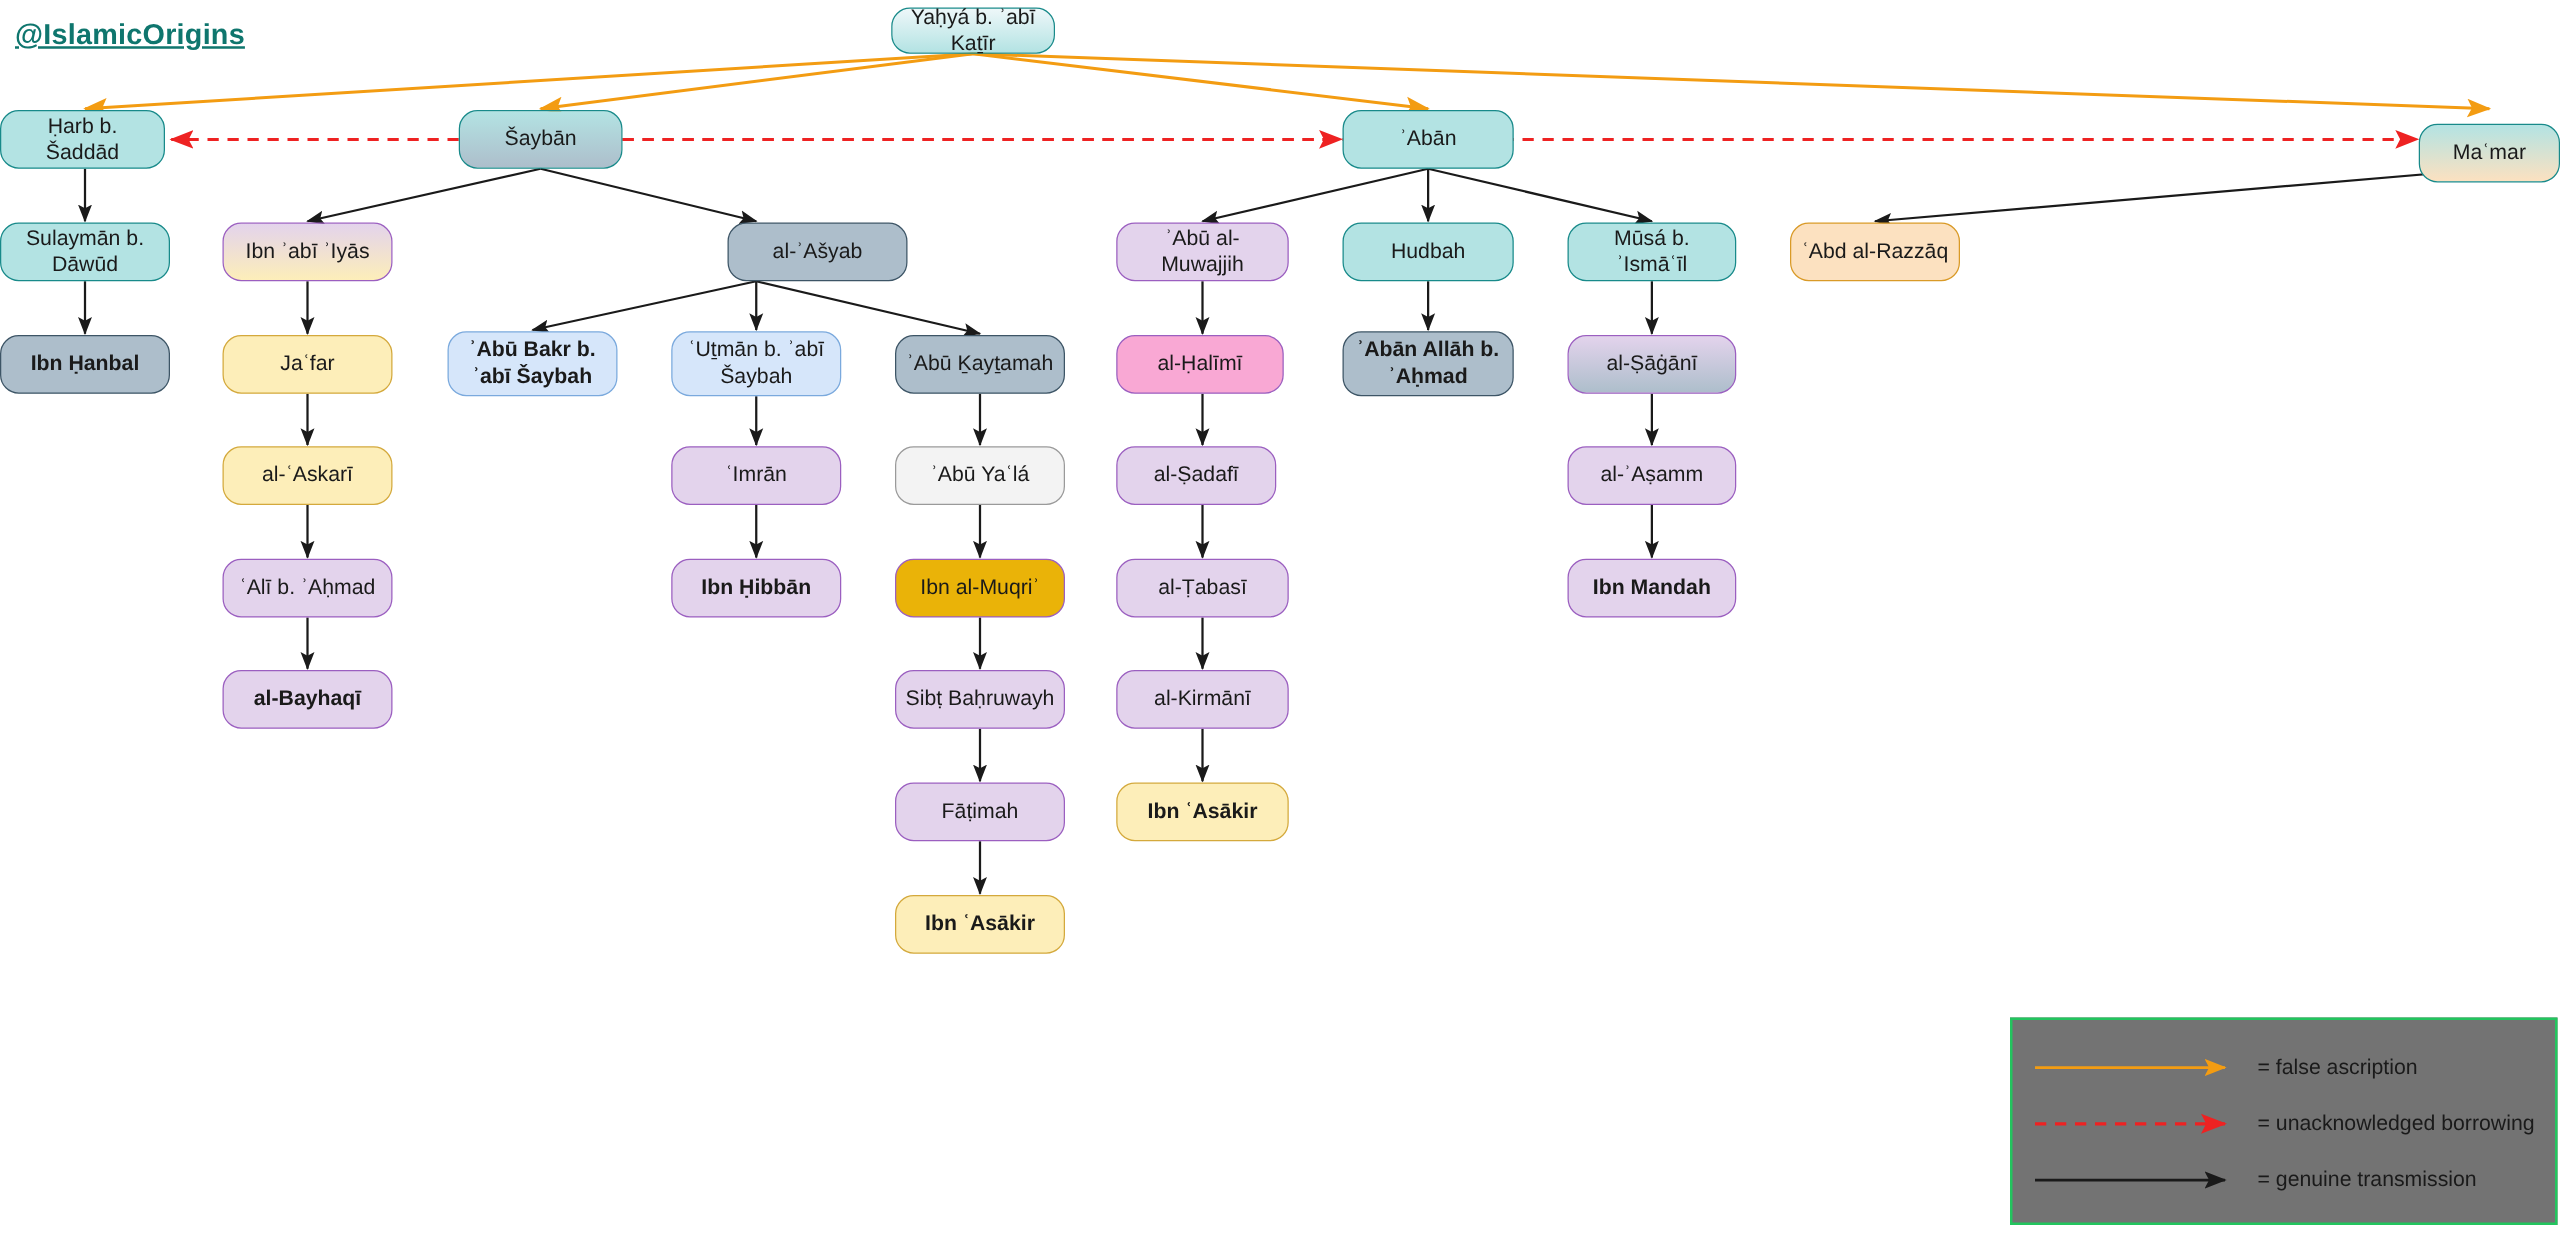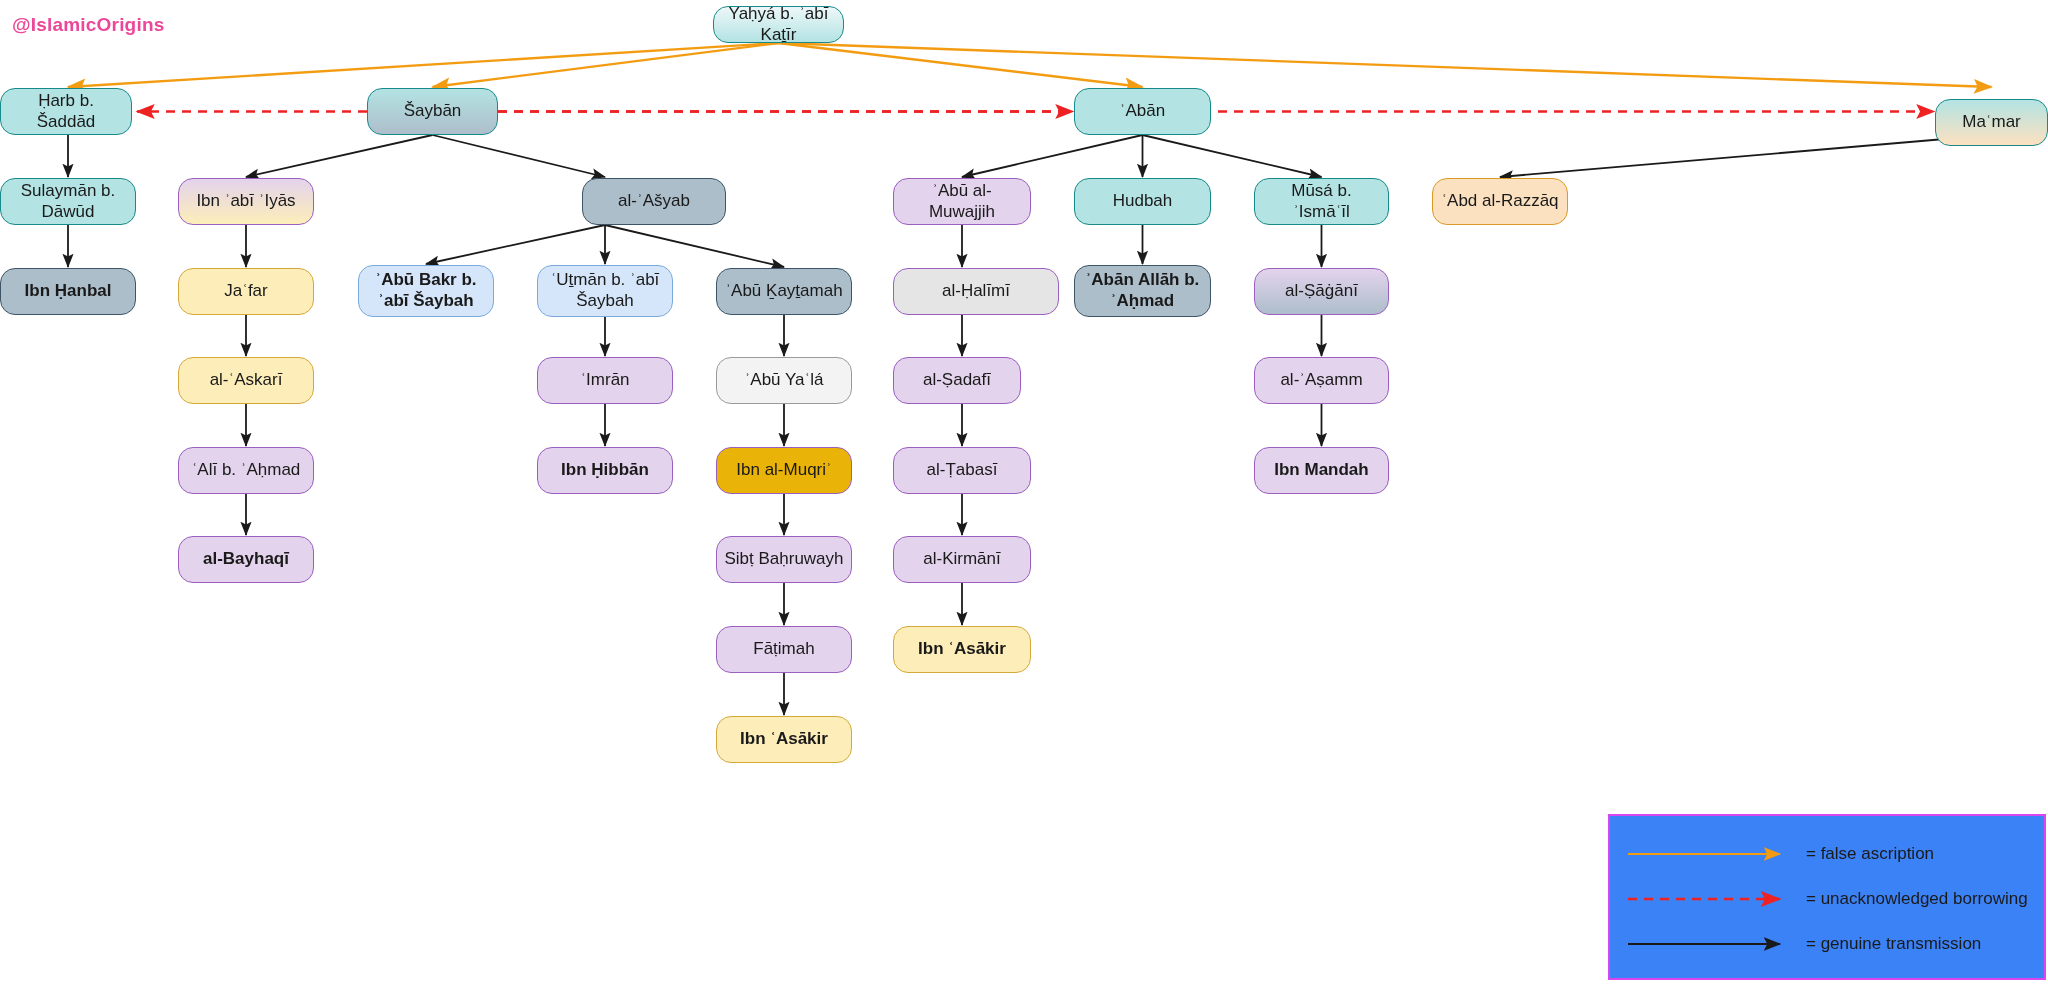--- a/index.html
+++ b/index.html
@@ -23,47 +23,48 @@
   #svg-layer {
     position: absolute;
     left: 0; top: 0;
     width: 2048px;
     height: 995px;
   }
   .watermark {
     position: absolute;
     left: 12px;
     top: 14px;
-    font-size: 19px;
+    font-size: 23px;
     font-weight: bold;
-    color: #ec4899;
+    color: #0f766e;
     letter-spacing: 0.2px;
     user-select: none;
+    text-decoration: underline;
   }
   .node {
     position: absolute;
     box-sizing: border-box;
     display: flex;
     align-items: center;
     justify-content: center;
     text-align: center;
     font-size: 17px;
     line-height: 1.22;
     color: #1a1a1a;
     padding: 2px 6px;
     border-style: solid;
     border-width: 1.6px;
     border-radius: 15px;
   }
   .node.bold { font-weight: bold; }
   .legend-box {
     position: absolute;
     box-sizing: border-box;
-    border: 2px solid #d946ef;
-    background: #3b82f6;
+    border: 2px solid #22c55e;
+    background: #737373;
   }
   .legend-row {
     position: absolute;
     display: flex;
     align-items: center;
     height: 24px;
   }
   .legend-label {
     font-size: 17px;
     color: #1a1a1a;
@@ -204,21 +205,21 @@
       </div>
       <div class="node bold" style="left: 358px; top: 265px; width: 136px; height: 52px; border-color: rgb(122, 169, 221); background: rgb(214, 230, 250);">
         <span>ʾAbū Bakr b. ʾabī Šaybah</span>
       </div>
       <div class="node" style="left: 537px; top: 265px; width: 136px; height: 52px; border-color: rgb(122, 169, 221); background: rgb(214, 230, 250);">
         <span>ʿUṯmān b. ʾabī Šaybah</span>
       </div>
       <div class="node" style="left: 716px; top: 268px; width: 136px; height: 47px; border-color: rgb(61, 85, 102); background: rgb(173, 190, 203);">
         <span>ʾAbū Ḵayṯamah</span>
       </div>
-      <div class="node" style="left: 893px; top: 268px; width: 166px; height: 47px; border-color: rgb(155, 95, 192); background: #e5e5e5; align-items: center;">
+      <div class="node" style="left: 893px; top: 268px; width: 134px; height: 47px; border-color: rgb(155, 95, 192); background: #f9a8d4; align-items: center;">
         <span>al-Ḥalīmī</span>
       </div>
       <div class="node bold" style="left: 1074px; top: 265px; width: 137px; height: 52px; border-color: rgb(61, 85, 102); background: rgb(173, 190, 203);">
         <span>ʾAbān Allāh b. ʾAḥmad</span>
       </div>
       <div class="node" style="left: 1254px; top: 268px; width: 135px; height: 47px; border-color: rgb(155, 95, 192); background: linear-gradient(rgb(227, 211, 236) 0%, rgb(173, 190, 203) 100%);">
         <span>al-Ṣāġānī</span>
       </div>
       <div class="node" style="left: 537px; top: 357px; width: 136px; height: 47px; border-color: rgb(155, 95, 192); background: rgb(227, 211, 236);">
         <span>ʿImrān</span>

